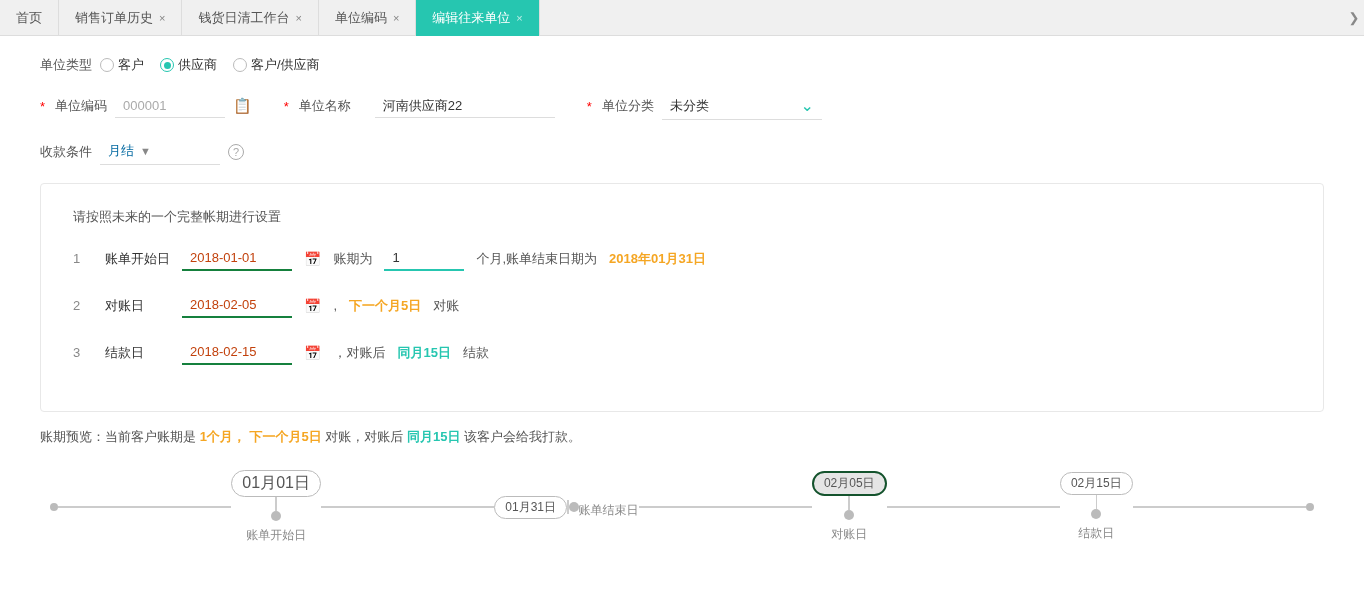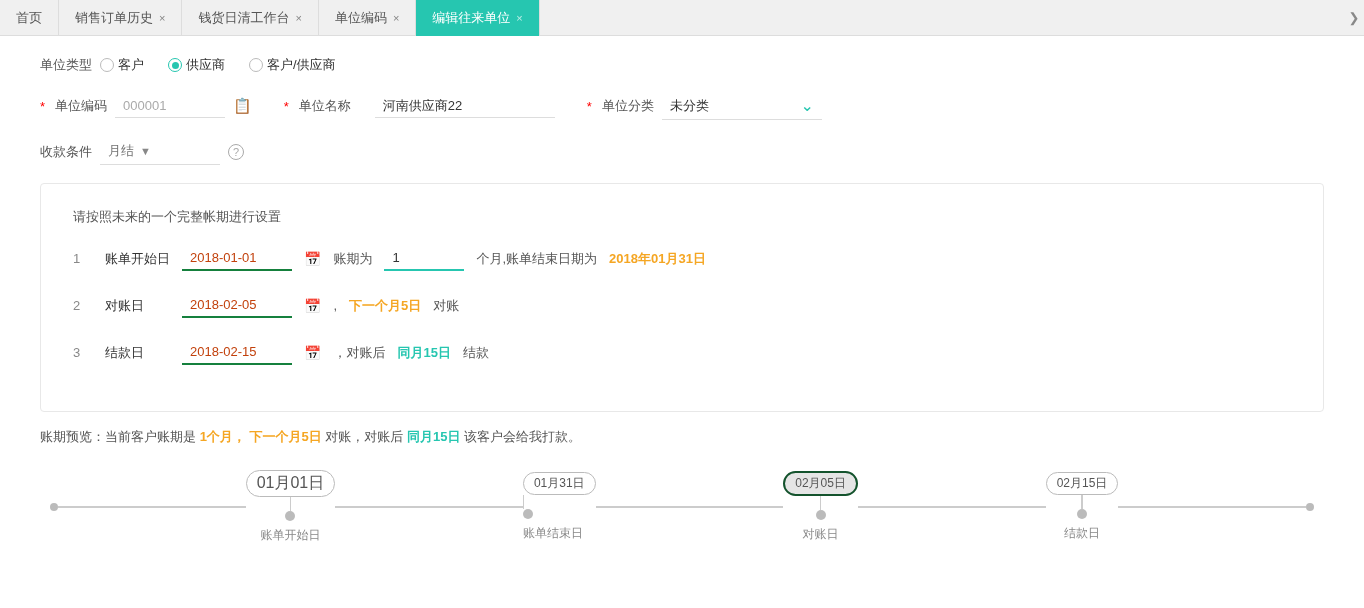--- a/index.html
+++ b/index.html
@@ -66,21 +66,21 @@
       color: #555;
       white-space: nowrap;
     }
     .required-star {
       color: red;
       margin-right: 2px;
     }
     .radio-group {
       display: flex;
       align-items: center;
-      gap: 24px;
+      gap: 16px;
     }
     .radio-option {
       display: flex;
       align-items: center;
       gap: 4px;
       cursor: pointer;
     }
     .radio-circle {
       width: 14px;
       height: 14px;
@@ -123,21 +123,21 @@
     
     .dropdown-wrap {
       display: flex;
       align-items: center;
       border-bottom: 1px solid #ddd;
       padding: 4px 8px;
       gap: 6px;
       cursor: pointer;
       min-width: 120px;
     }
-    .dropdown-label { color: #737373; font-size: 13px; }
+    .dropdown-label { color: #0369a1; font-size: 13px; }
     .dropdown-arrow { color: #888; font-size: 11px; }
 
     .select-wrap {
       display: flex;
       align-items: center;
       border-bottom: 1px solid #ddd;
       padding: 4px 8px;
       gap: 14px;
       cursor: pointer;
       min-width: 160px;
@@ -352,21 +352,21 @@
 
       <div style="display:flex;flex-direction:column;align-items:center;flex-shrink:0;">
         <div style="border:1px solid #bbb;border-radius:20px;padding:2px 10px;font-size:16px;color:#555;background:#fff;white-space:nowrap;">01月01日</div>
         <div style="width:1.5px;height:14px;background:#ccc;"></div>
         <div style="width:10px;height:10px;border-radius:50%;background:#bbb;"></div>
         <div style="font-size:12px;color:#888;margin-top:6px;white-space:nowrap;">账单开始日</div>
       </div>
 
       <div style="flex:1;height:1.5px;background:#ccc;"></div>
 
-      <div style="display:flex;flex-direction:column;align-items:flex-start;flex-shrink:0;">
+      <div style="display:flex;flex-direction:row;align-items:center;flex-shrink:0;">
         <div style="border:1px solid #bbb;border-radius:20px;padding:2px 10px;font-size:12px;color:#555;background:#fff;white-space:nowrap;">01月31日</div>
         <div style="width:1.5px;height:14px;background:#ccc;"></div>
         <div style="width:10px;height:10px;border-radius:50%;background:#bbb;"></div>
         <div style="font-size:12px;color:#888;margin-top:6px;white-space:nowrap;">账单结束日</div>
       </div>
 
       <div style="flex:1;height:1.5px;background:#ccc;"></div>
 
       <div style="display:flex;flex-direction:column;align-items:center;flex-shrink:0;">
         <div style="border:2px solid #14532d;border-radius:20px;padding:2px 10px;font-size:12px;color:#555;background:#e5e5e5;white-space:nowrap;">02月05日</div>

